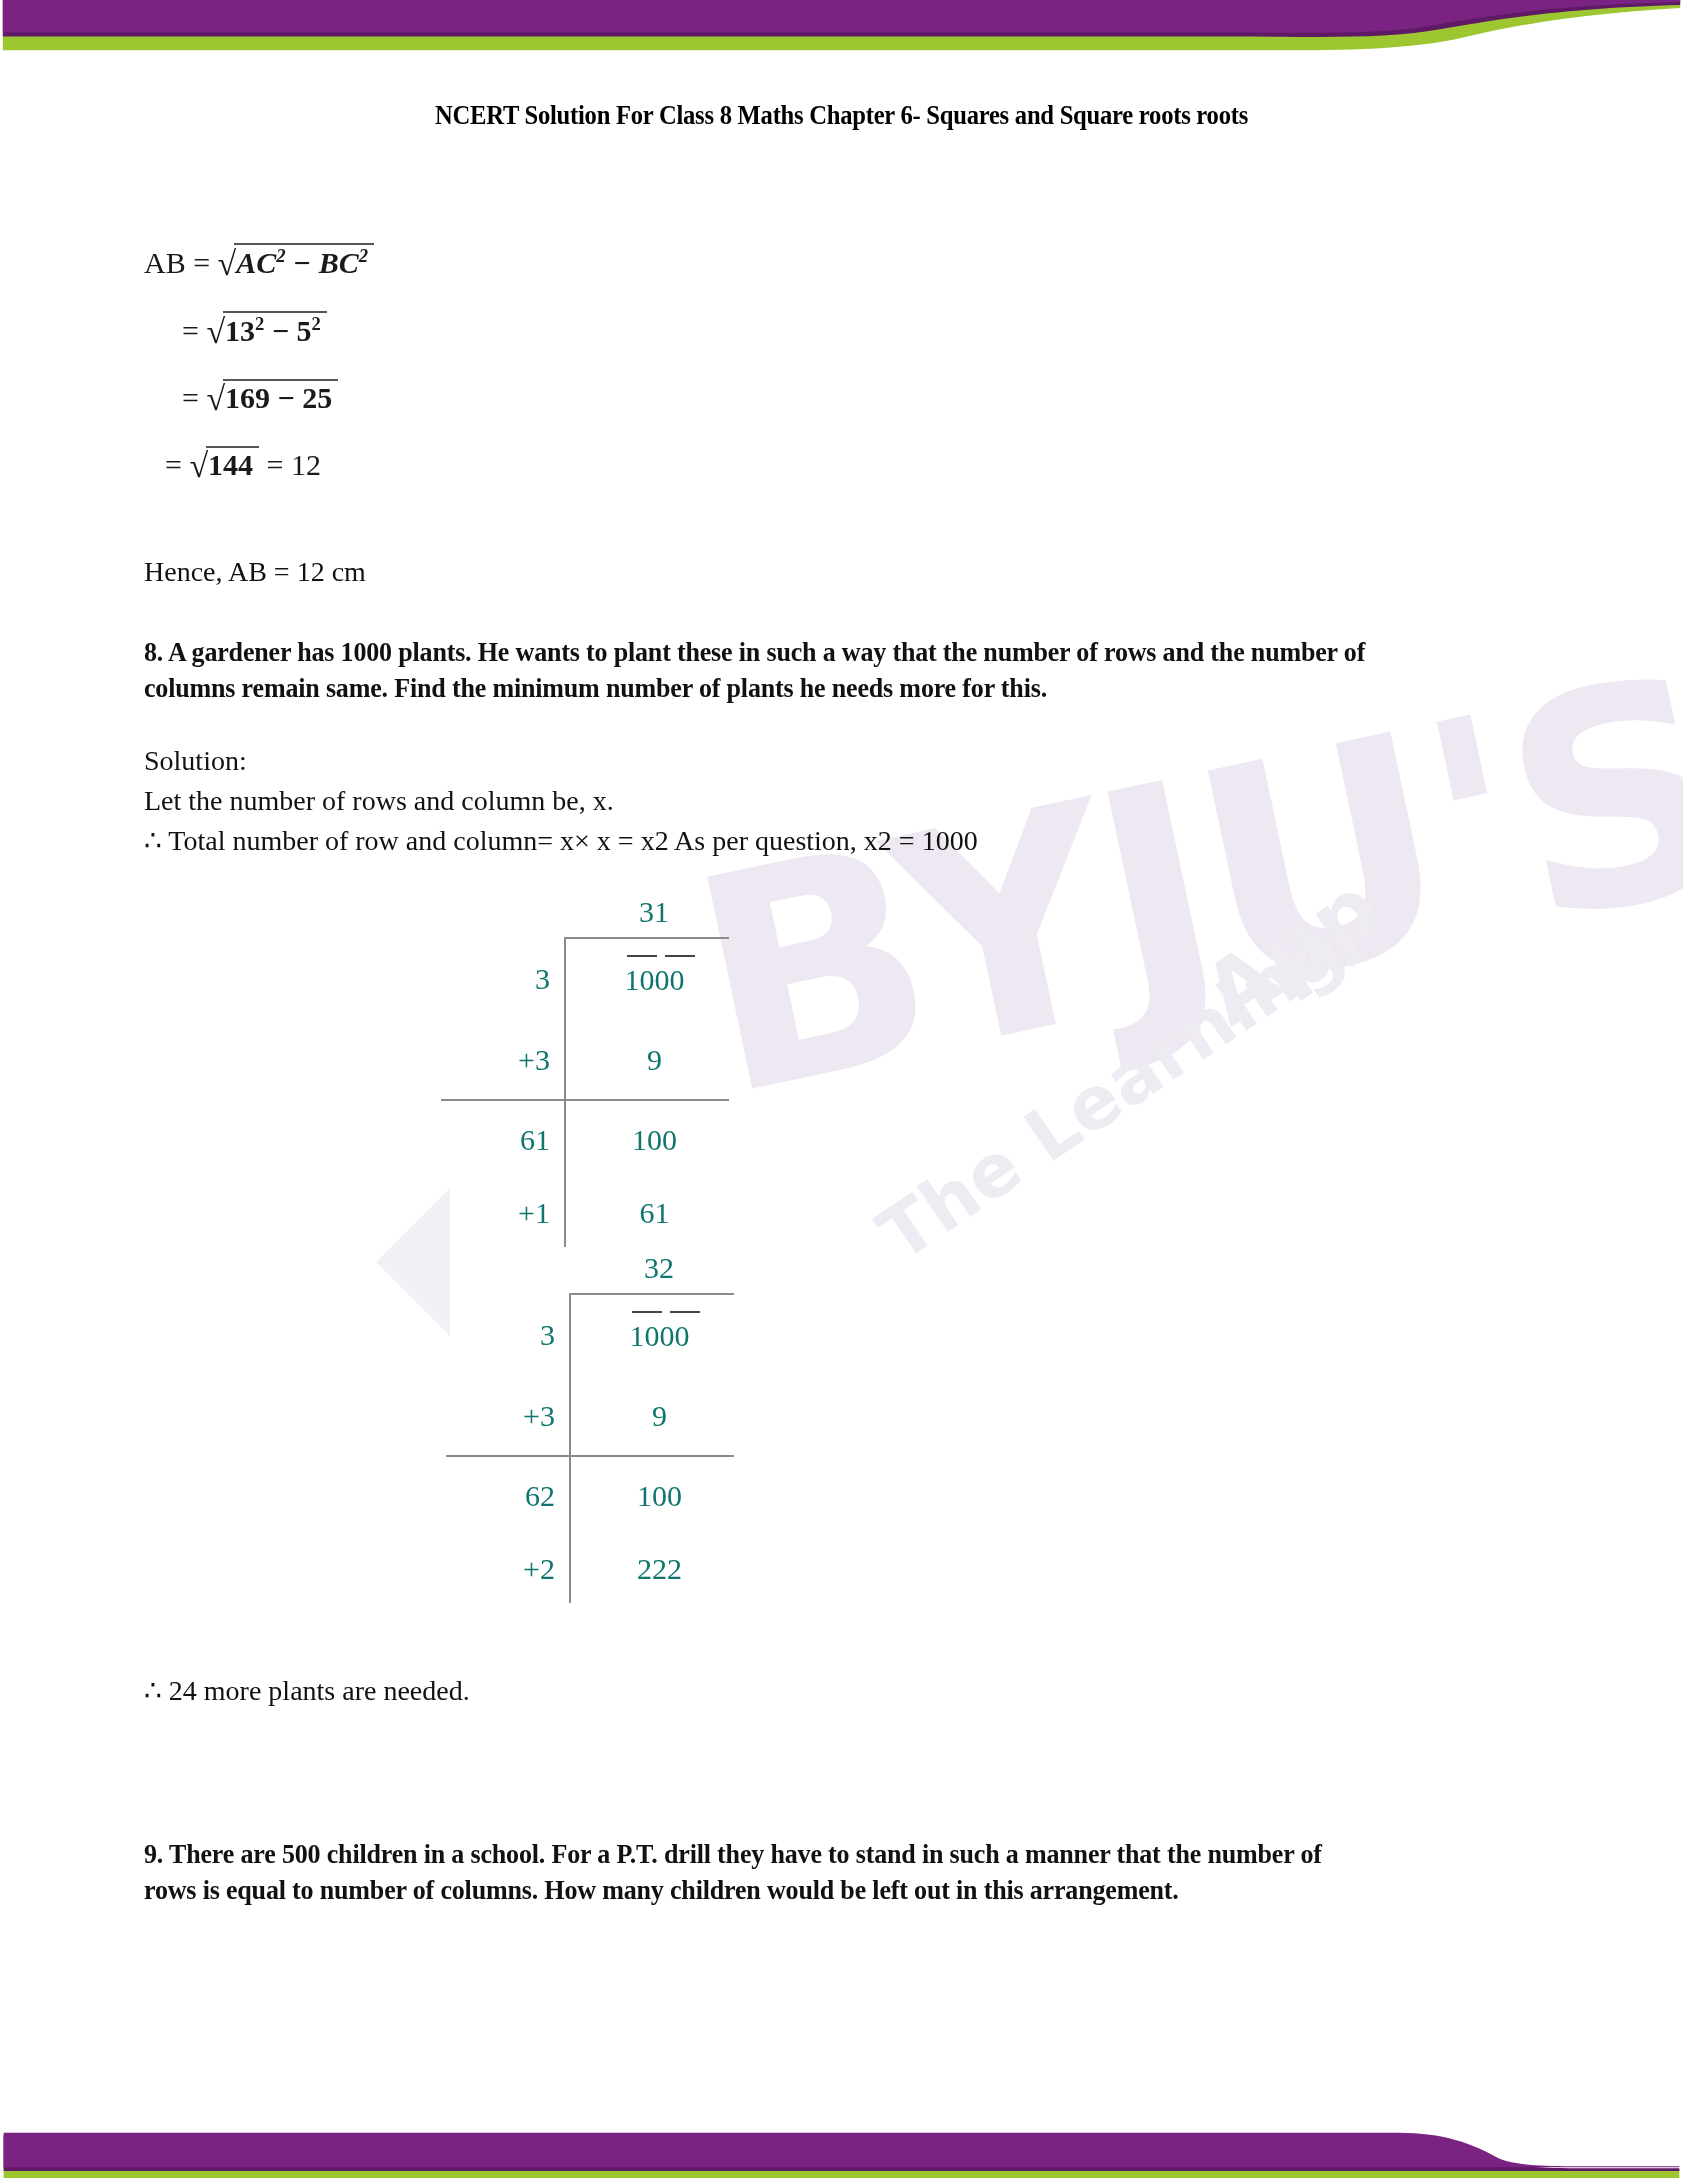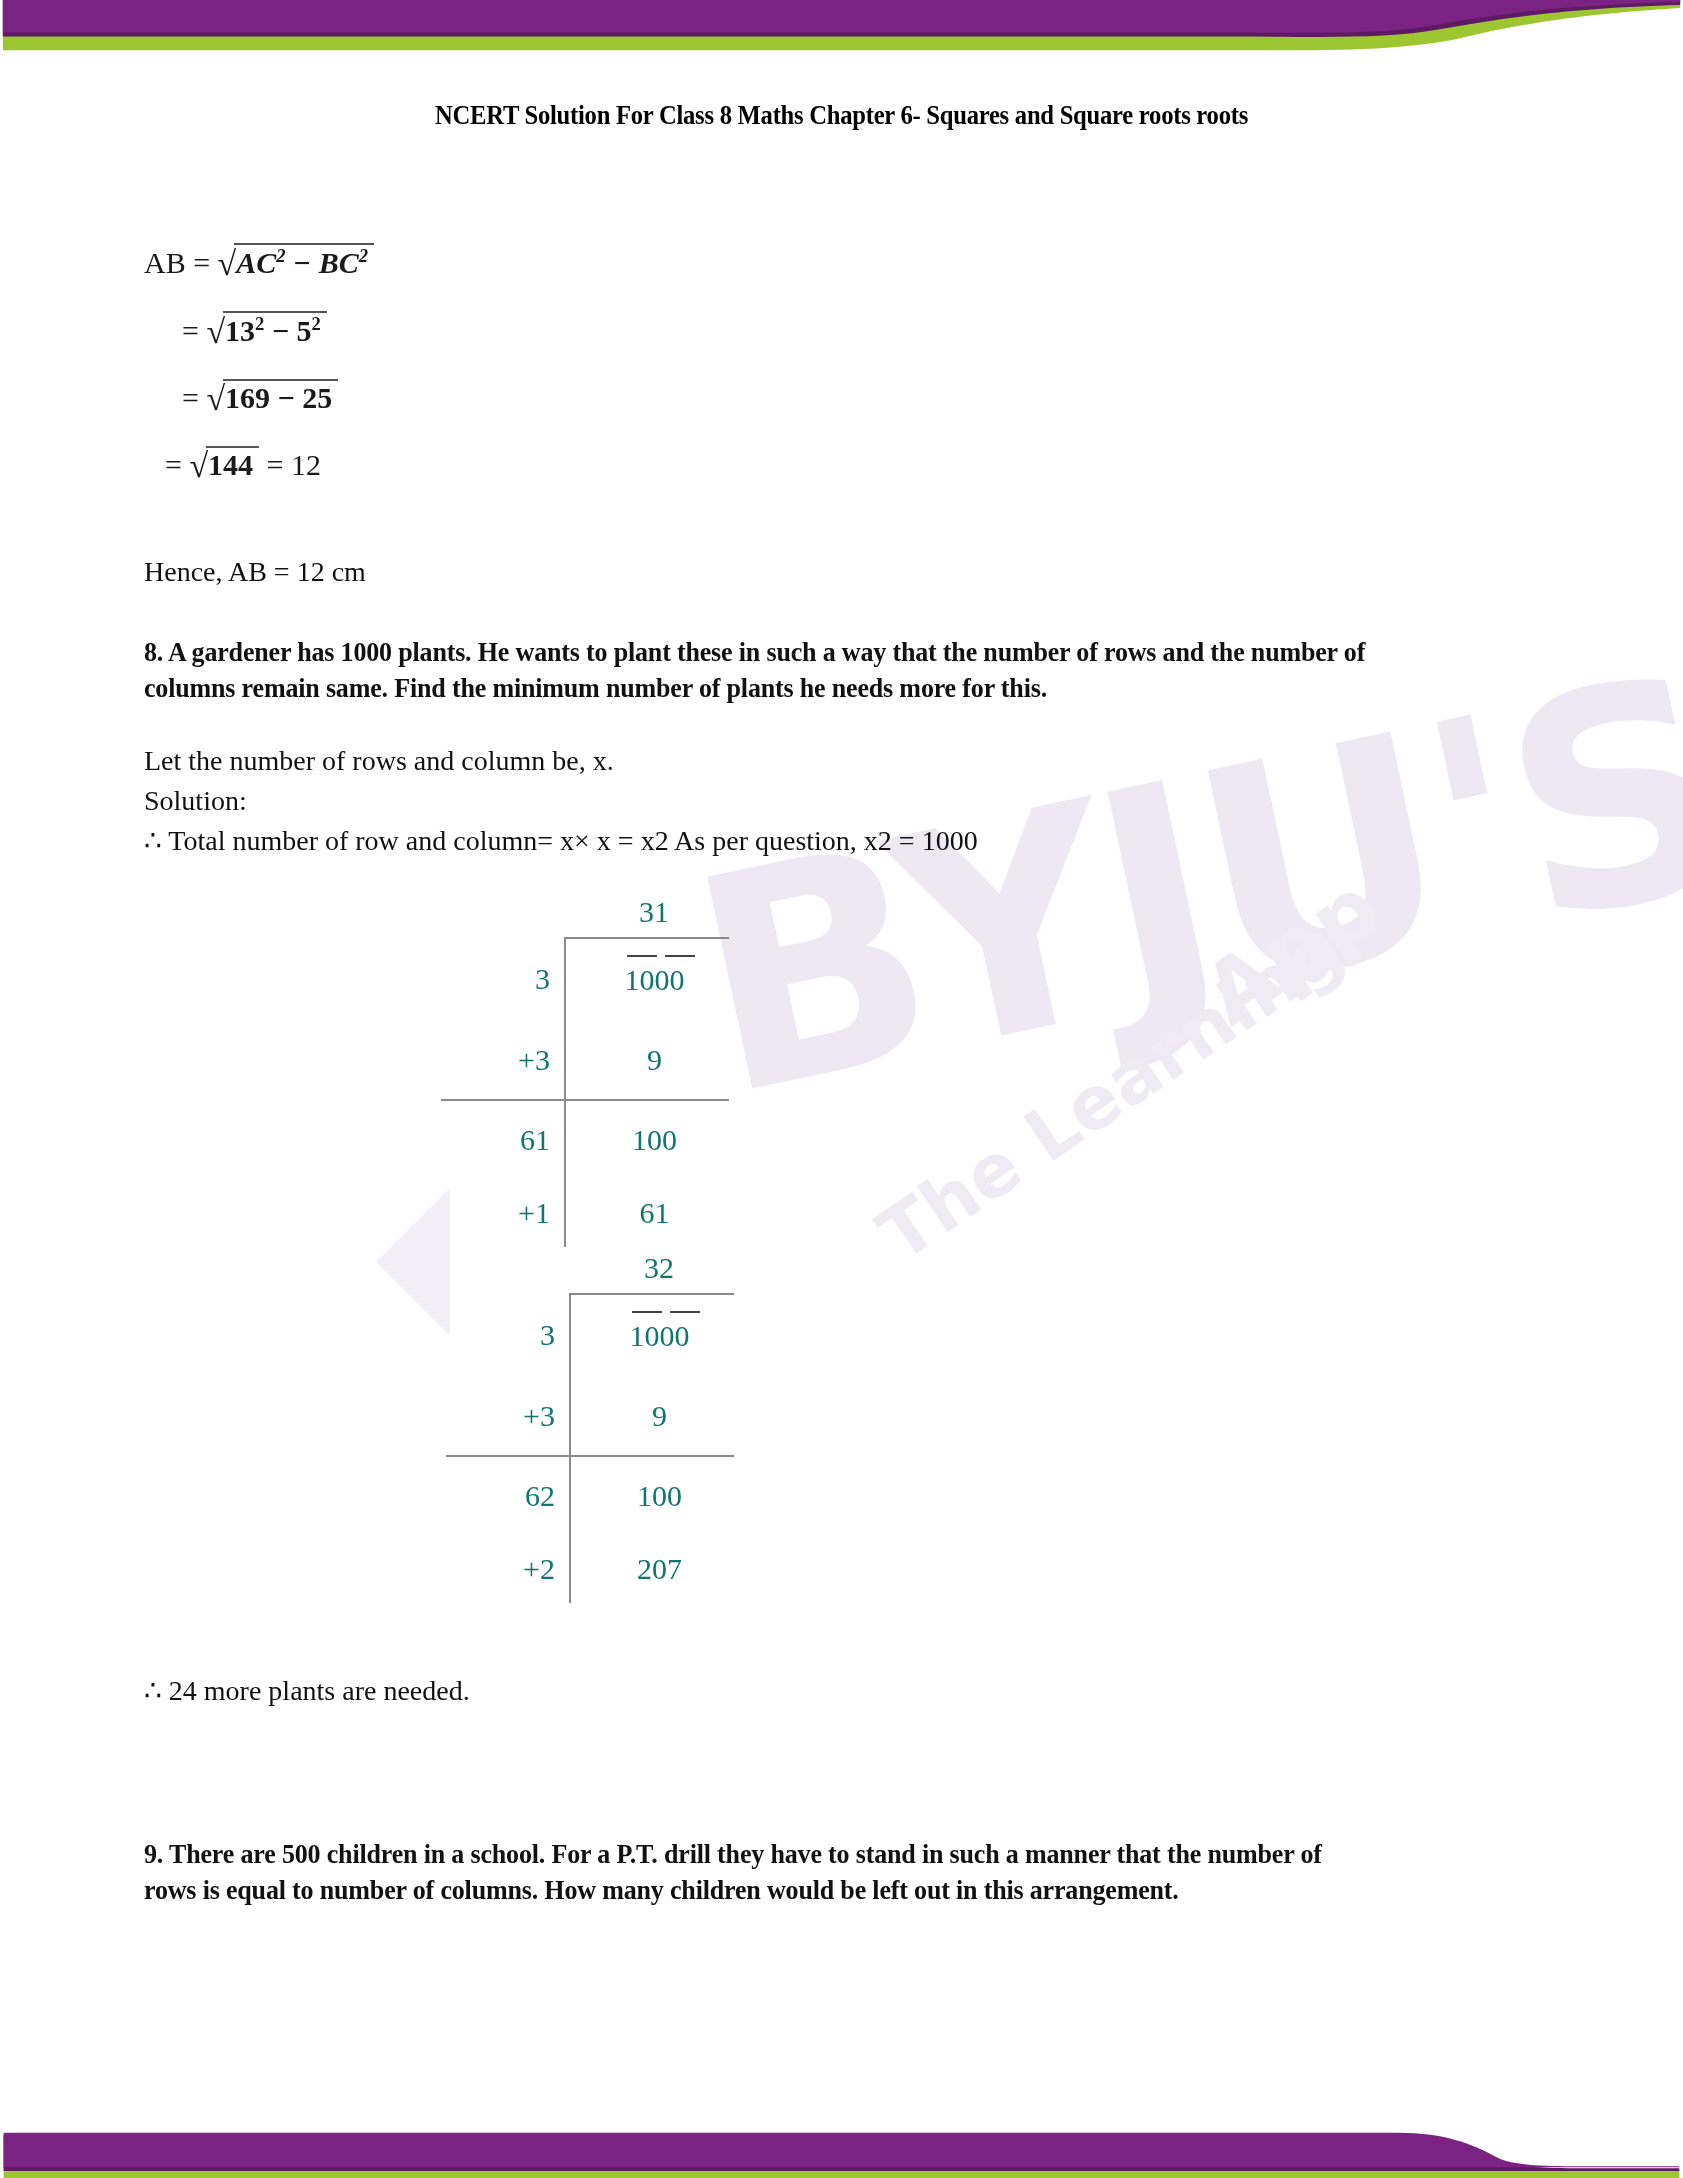--- a/index.html
+++ b/index.html
@@ -252,22 +252,22 @@
       </span>
       <span>= 12</span>
     </div>
   </div>
 
   <div class="para hence">Hence, AB = 12 cm</div>
 
   <div class="para q8">8. A gardener has 1000 plants. He wants to plant these in such a way that the number of rows and the number of columns remain same. Find the minimum number of plants he needs more for this.</div>
 
   <div class="para sol8">
+    <div>Solution:</div>
     <div>Let the number of rows and column be, x.</div>
-    <div>Solution:</div>
     <div>∴ Total number of row and column= x× x = x2 As per question, x2 = 1000</div>
   </div>
 
   <div class="calcwrap calc1">
     <table class="longdiv">
       <tbody>
           <tr class="quot-row">
         <td class="ld-left"></td>
         <td class="ld-right">31</td>
       </tr>
@@ -317,21 +317,21 @@
       <tr class="row-b">
         <td class="ld-left">+3</td>
         <td class="ld-right vbar">9</td>
       </tr>
       <tr class="row-c">
         <td class="ld-left hrule">62</td>
         <td class="ld-right vbar hrule">100</td>
       </tr>
       <tr class="row-d">
         <td class="ld-left">+2</td>
-        <td class="ld-right vbar">207</td>
+        <td class="ld-right vbar">222</td>
       </tr>
     </tbody>
       </table>
   </div>
 
   <div class="para here">
     <div>∴ 24 more plants are needed.</div>
   </div>
 
   <div class="para q9">9. There are 500 children in a school. For a P.T. drill they have to stand in such a manner that the number of rows is equal to number of columns. How many children would be left out in this arrangement.</div>

